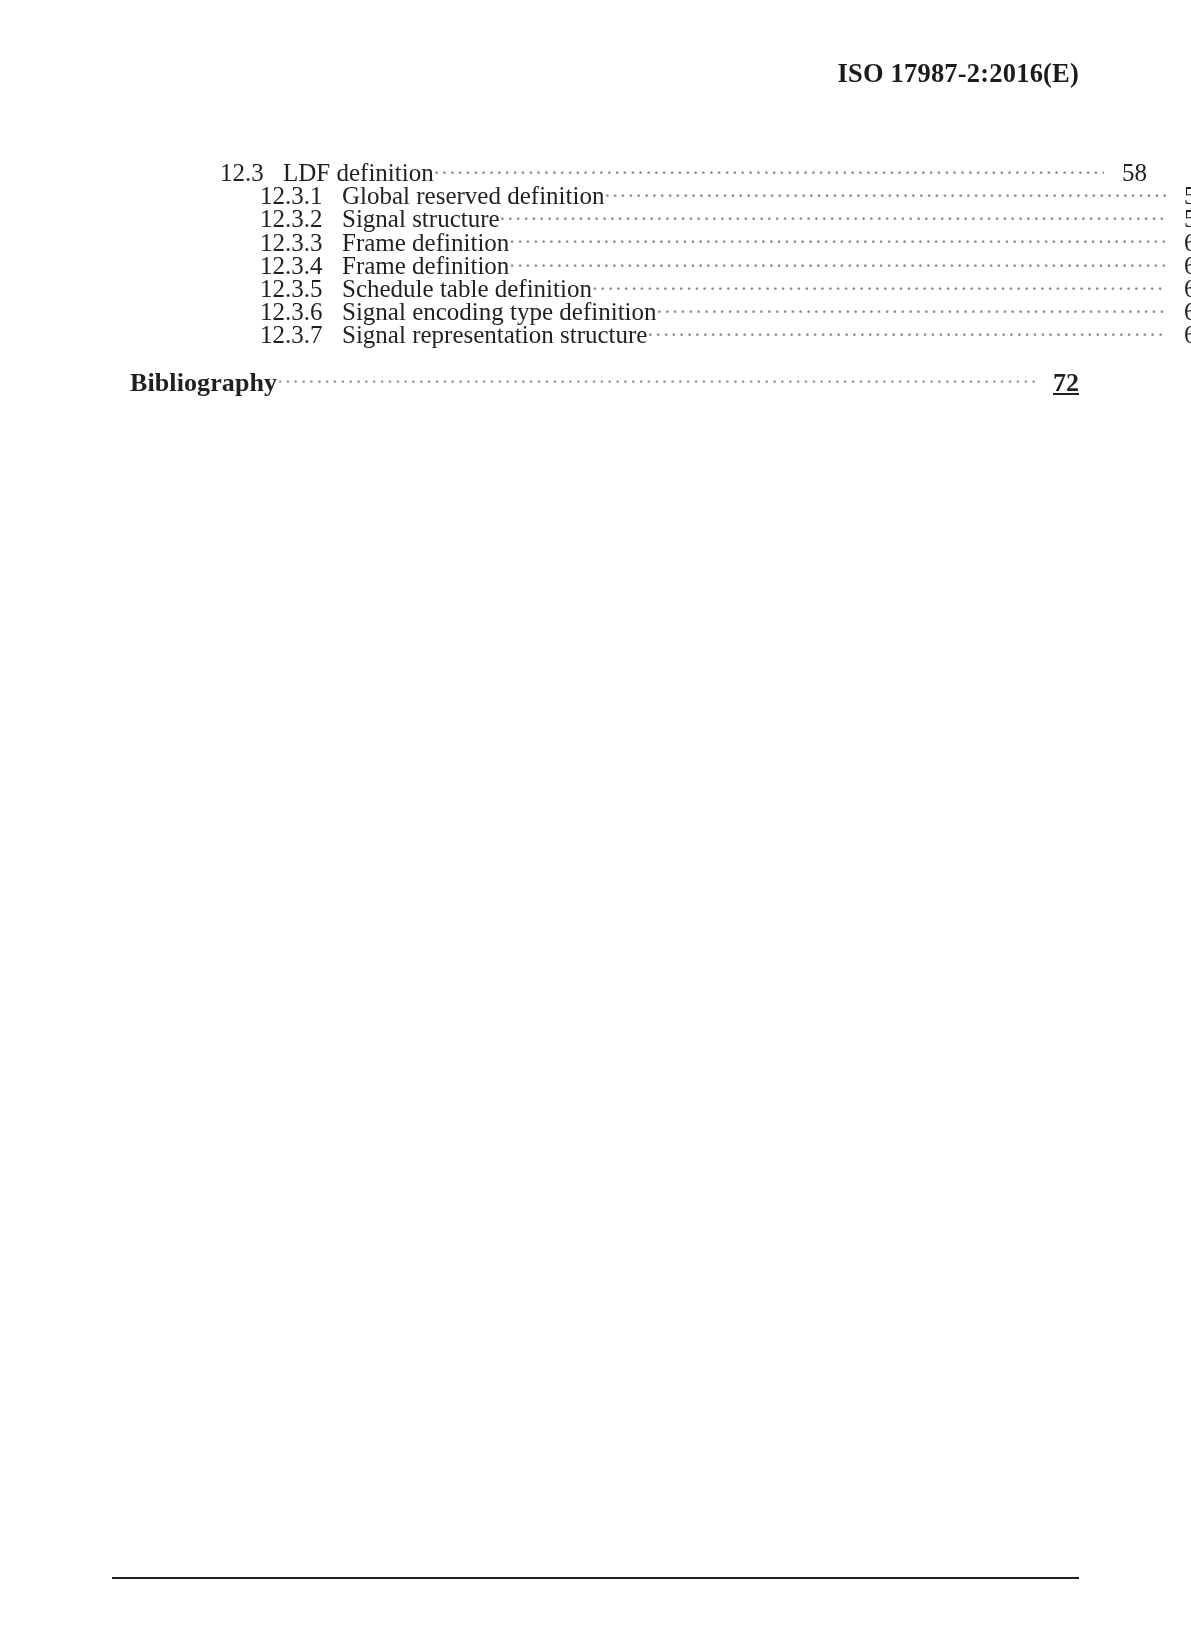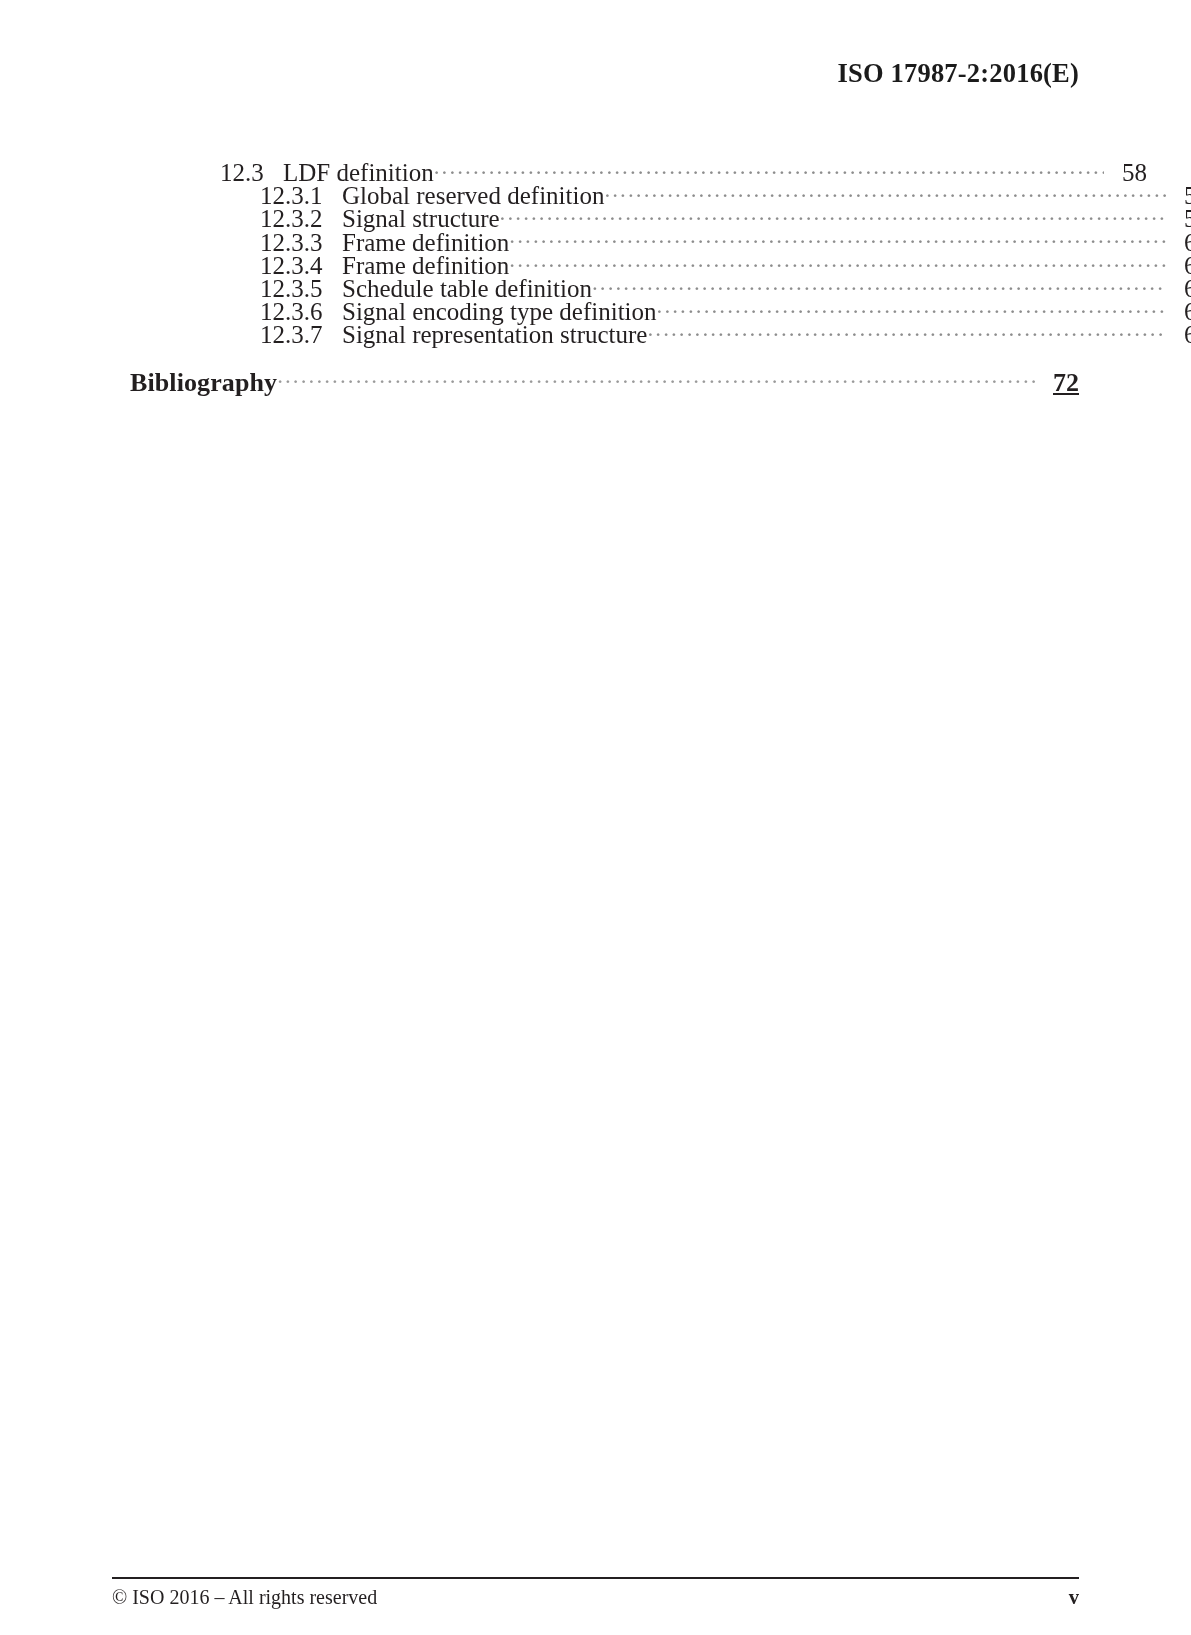--- a/index.html
+++ b/index.html
@@ -208,18 +208,14 @@
     <div class="toc-row biblio">
       <span class="title">Bibliography</span>
       <span class="leader"></span>
       <span class="pageno">72</span>
     </div>
 
   </div>
 
   <div class="footer-rule"></div>
 
-  <div class="footer">
-    <span class="footer-left">© ISO 2016 – All rights reserved</span>
-    <span class="footer-right">v</span>
-  </div>
 
 </div>
 
 </body></html>

